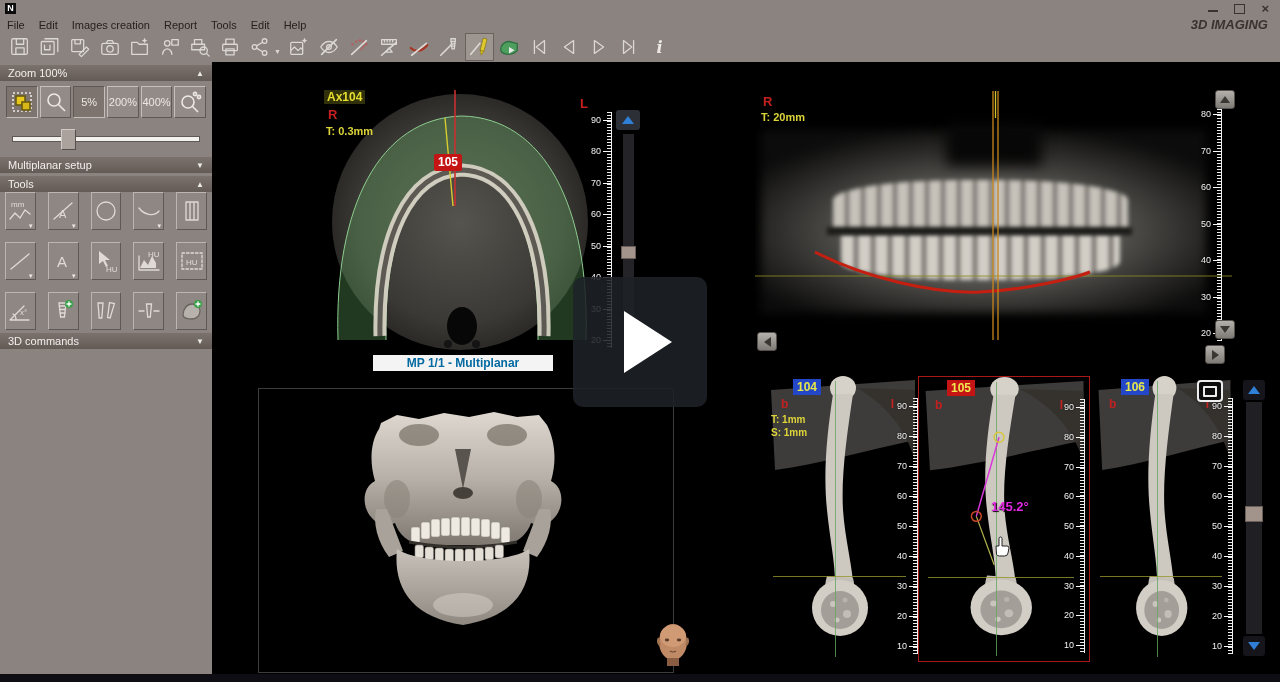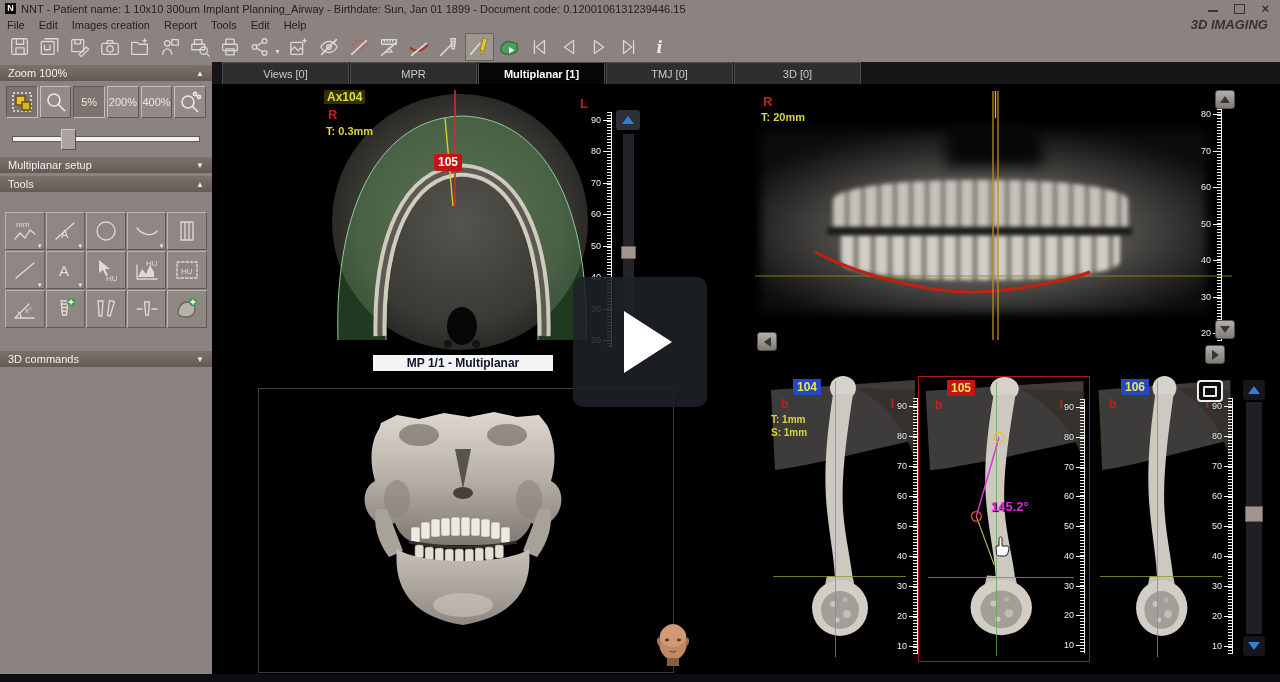--- a/index.html
+++ b/index.html
@@ -37,21 +37,21 @@
   .panel-header .caret{margin-left:auto;font-size:8px;color:#eceae6;}
   .zoom-row{display:flex;padding:5px 6px 2px 6px;gap:2px;}
   .z-btn{height:32px;flex:1;background:#938b87;border:1px solid;border-color:#c6beba #5f5854 #5f5854 #c6beba;
     color:#ebe7e3;font-size:11px;display:flex;align-items:center;justify-content:center;box-sizing:border-box;}
   .z-btn.pressed{background:#7d7470;border-color:#5f5854 #c6beba #c6beba #5f5854;}
   .z-btn svg{stroke:#ece8e4;fill:none;stroke-width:1.6;}
   .slider-row{padding:8px 12px 6px 12px;}
   .slider-track{height:4px;background:#f4f2ee;border:1px solid #5f5854;position:relative;margin:8px 0 6px 0;}
   .slider-handle{position:absolute;left:26%;top:-8px;width:13px;height:19px;background:#aba29d;
     border:1px solid;border-color:#d2cac6 #564f4b #564f4b #d2cac6;}
-  .tools-grid{display:grid;grid-template-columns:repeat(5,1fr);gap:1px;padding:20px 5px;}
+  .tools-grid{display:grid;grid-template-columns:repeat(5,1fr);gap:12px;padding:0 5px;}
   .tool-btn{height:38px;background:#8f8783;border:1px solid;border-color:#bcb4b0 #5f5854 #5f5854 #bcb4b0;
     position:relative;display:flex;align-items:center;justify-content:center;color:#dfd9d5;box-sizing:border-box;}
   .tool-btn svg{stroke:#e0dad6;fill:none;stroke-width:1.3;stroke-linecap:round;}
   .tool-btn .dd{position:absolute;right:1px;bottom:0px;font-size:6px;color:#ece8e4;}
 
   
   .main{position:absolute;left:212px;top:62px;width:1068px;height:612px;background:#000;}
   .tabbar{position:absolute;left:0;top:0;right:0;height:22px;background:#161616;display:flex;
     padding-left:10px;box-sizing:border-box;z-index:40;}
   .tab{width:127px;margin-right:1px;background:#2e2e2e;border:1px solid #4c4c4c;border-bottom:none;
@@ -71,21 +71,21 @@
   .axial{position:absolute;left:110px;top:26px;width:290px;height:266px;background:#000;z-index:5;text-align:right;}
   .axial svg.ax-img{position:absolute;inset:0;}
   .lbl-slice{position:absolute;left:2px;top:2px;background:#30300a;color:#e6de2e;font-size:12px;
     font-weight:bold;padding:0 3px;z-index:15;}
   .lbl-r{position:absolute;left:6px;top:19px;color:#c42020;font-weight:bold;font-size:13px;z-index:15;}
   .lbl-t{position:absolute;left:4px;top:37px;color:#ddd43a;font-size:11px;font-weight:bold;z-index:15;}
   .lbl-l{position:absolute;right:24px;top:8px;color:#c42020;font-weight:bold;font-size:13px;z-index:15;}
   .marker-105{position:absolute;left:112px;top:66px;background:#c41414;color:#fff;font-weight:bold;
     font-size:12px;padding:0 4px;height:17px;line-height:17px;border-radius:2px;z-index:15;}
   .axial-caption{position:absolute;left:161px;top:293px;width:180px;height:16px;background:#f4f4f4;
-    color:#0f172a;font-weight:bold;font-size:12px;text-align:center;line-height:16px;z-index:6;}
+    color:#0369a1;font-weight:bold;font-size:12px;text-align:center;line-height:16px;z-index:6;}
 
   
   .vscroll1{position:absolute;left:404px;top:48px;width:26px;height:240px;z-index:20;}
   .vs-btn{position:absolute;width:24px;height:20px;background:#2c3036;border-radius:3px;
     display:flex;align-items:center;justify-content:center;}
   .tri-up{width:0;height:0;border-left:6px solid transparent;border-right:6px solid transparent;
     border-bottom:8px solid #2f7fd6;}
   .tri-down{width:0;height:0;border-left:6px solid transparent;border-right:6px solid transparent;
     border-top:8px solid #2f7fd6;}
   .vs-track{position:absolute;background:#242428;}
@@ -142,21 +142,20 @@
   .hand-cursor{position:absolute;left:70px;top:158px;width:24px;height:24px;z-index:30;}
   .max-btn{position:absolute;left:985px;top:318px;width:26px;height:22px;background:#0c0c0c;
     border:2px solid #ededed;border-radius:4px;display:flex;align-items:center;justify-content:center;z-index:22;box-sizing:border-box;}
   .max-inner{width:10px;height:7px;border:2px solid #ededed;border-radius:1px;}
 </style>
 </head>
 <body>
 
 <div class="titlebar">
   <div class="app-icon">N</div>
-  <div class="title-text">NNT - Patient name: 1 10x10 300um Implant Planning_Airway - Birthdate: Sun, Jan 01 1899 - Document code: 0.1200106131239446.15</div>
   <div class="win-controls">
     <div class="wc-min"></div>
     <div class="wc-restore"></div>
     <div class="wc-close">×</div>
   </div>
 </div>
 
 <div class="menubar">
   <div id="menu-items" style="display:flex;justify-content:flex-end;">
       <span class="menu-item">File</span>
@@ -467,27 +466,20 @@
         </svg>
       </div>
   </div>
   <div class="panel-header">
     <span>3D commands</span>
     <span class="caret">▼</span>
   </div>
 </div>
 
 <div class="main">
-  <div class="tabbar" id="tabbar">
-      <div class="tab">Views [0]</div>
-      <div class="tab">MPR</div>
-      <div class="tab active">Multiplanar [1]</div>
-      <div class="tab">TMJ [0]</div>
-      <div class="tab">3D [0]</div>
-    </div>
 
   <svg width="0" height="0" style="position:absolute;">
     <defs>
       <linearGradient id="boneG" x1="0" y1="0" x2="0" y2="1">
         <stop offset="0" stop-color="#ded8d0"></stop>
           <stop offset="0.5" stop-color="#b6b0a8"></stop>
           <stop offset="1" stop-color="#7e7870"></stop>
       </linearGradient>
       <linearGradient id="jawG" x1="0" y1="0" x2="0" y2="1">
         <stop offset="0" stop-color="#c8c2ba"></stop>

